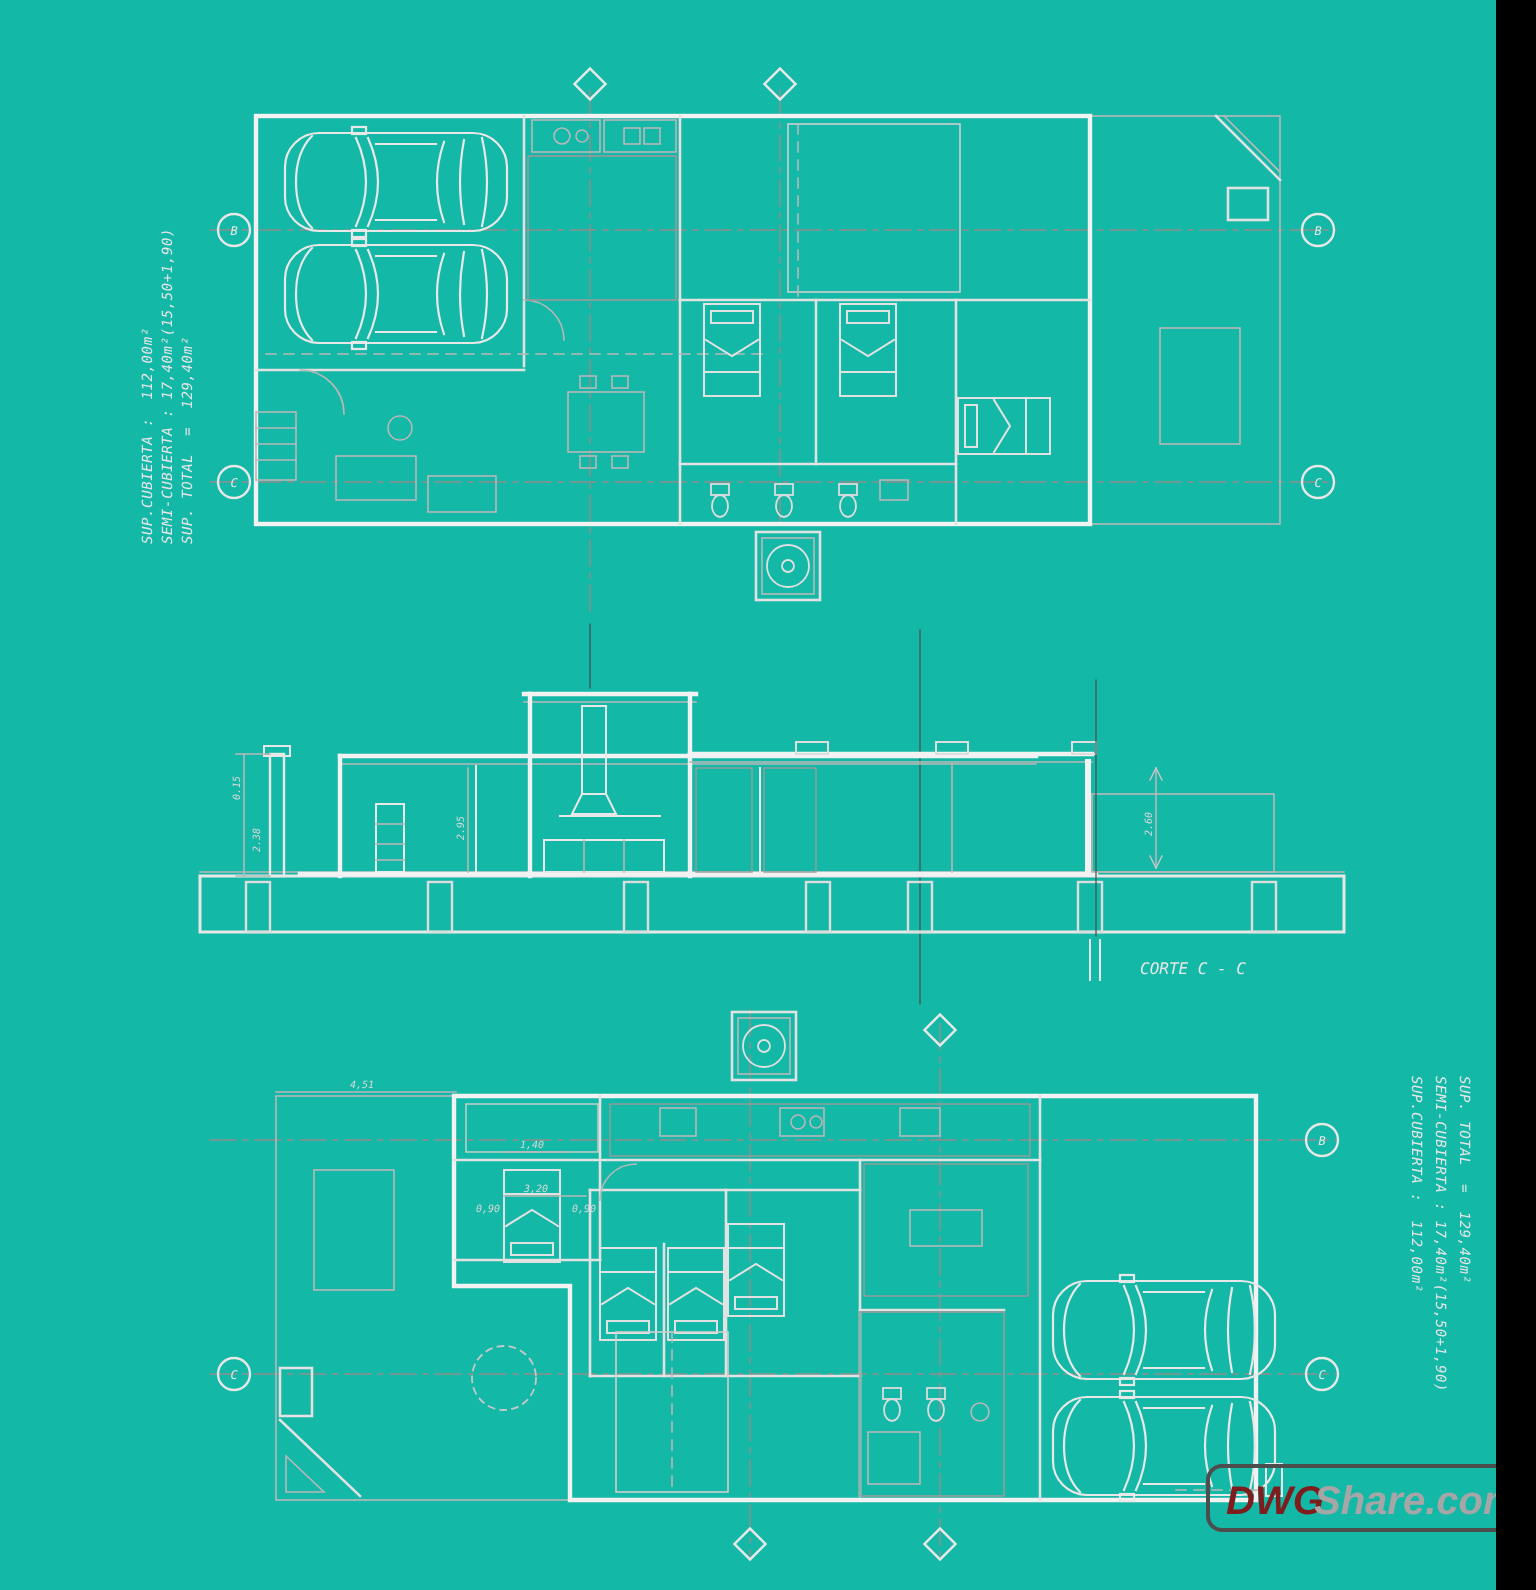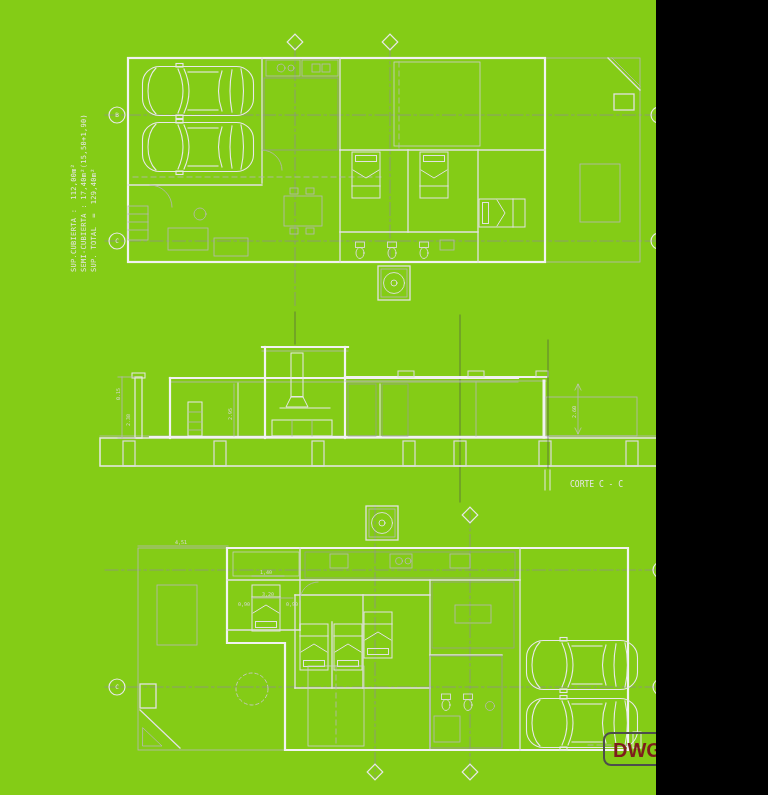--- a/index.html
+++ b/index.html
@@ -1,16 +1,16 @@
 <!DOCTYPE html>
 <html><head>
 <meta charset="utf-8">
 <style>
   html,body{margin:0;padding:0;background:#000;}
-  .stage{position:relative;width:656px;height:795px;background:#84cc16;overflow:hidden;}
+  .stage{position:relative;width:748px;height:795px;background:#14b8a6;overflow:hidden;font-style:italic;}
   svg{display:block;}
   svg *{fill:none;stroke-linecap:square;}
   .thick{stroke:#f2f2f2;stroke-width:2.2;}
   .mid{stroke:#e2e2e2;stroke-width:1.3;}
   .w1{stroke:#e8e8e8;stroke-width:1;}
   .thin{stroke:#b8b8b8;stroke-width:0.8;}
   .faint{stroke:#4a4a4a;stroke-width:0.6;}
   .cl{stroke:#8f8f8f;stroke-width:0.75;stroke-dasharray:13 3.5 2.5 3.5;}
   .dash{stroke-dasharray:5 4;}
   .txt{fill:#e6e6e6;stroke:none;font-family:"DejaVu Sans Mono",monospace;}

